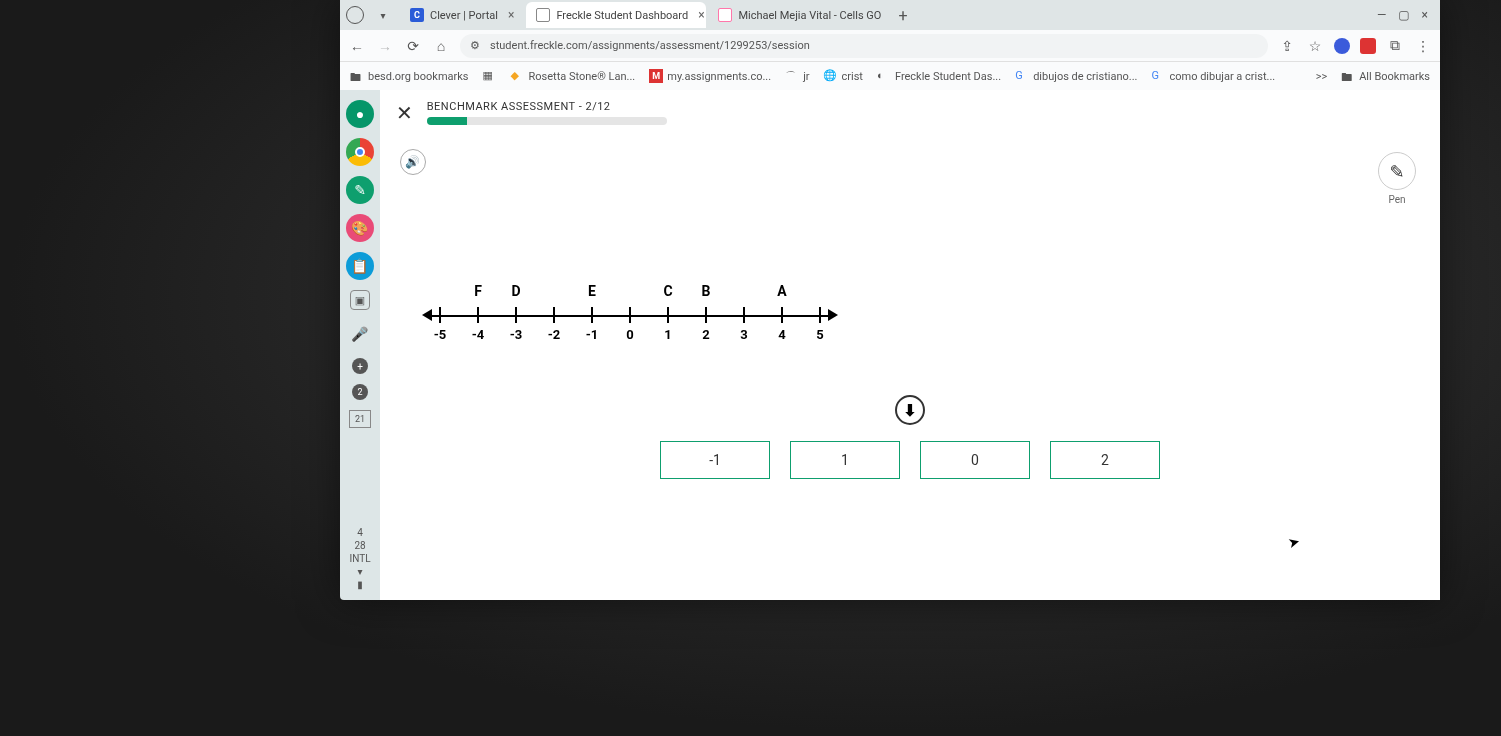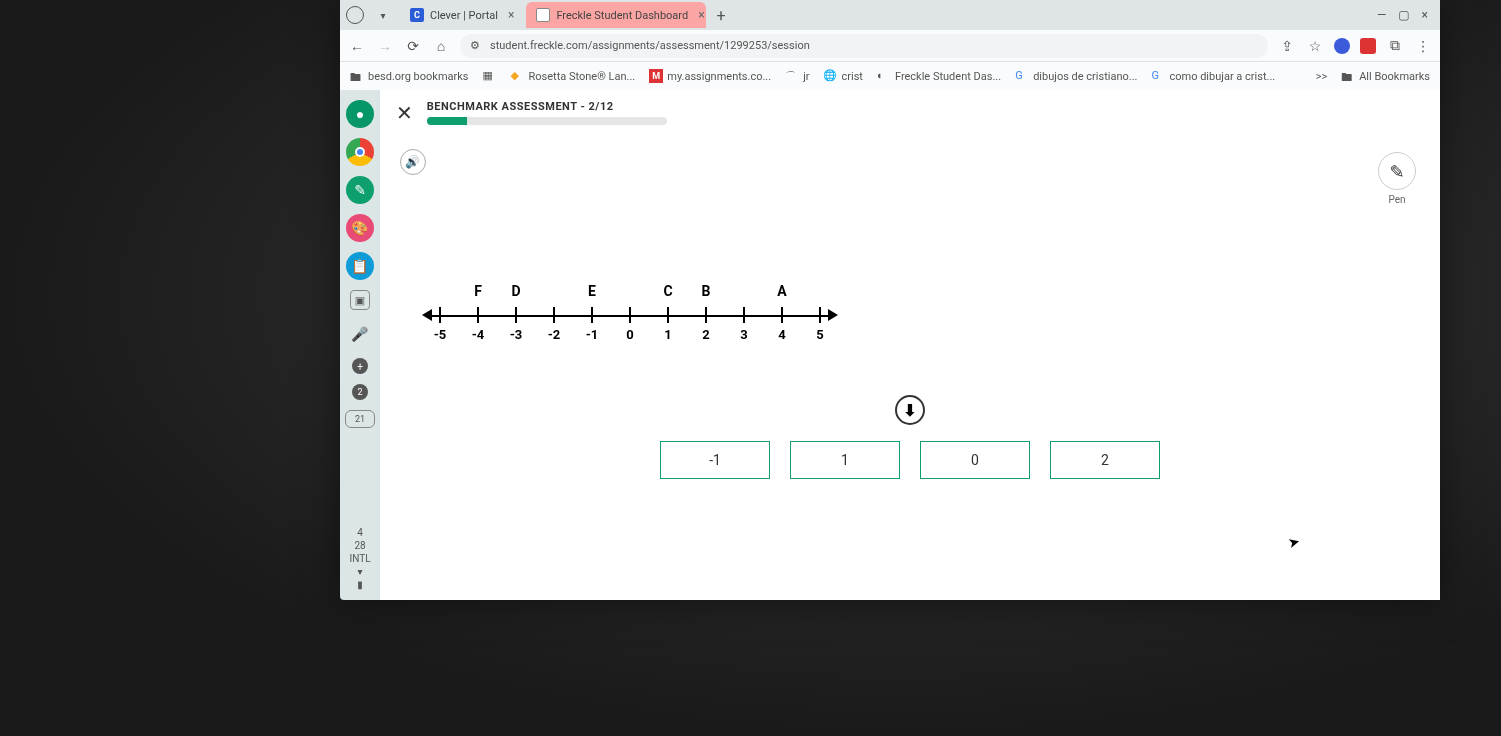--- a/index.html
+++ b/index.html
@@ -9,21 +9,21 @@
 .photo-bg { position: absolute; inset: 0; background: radial-gradient(ellipse at 60% 40%, #3a3a3a 0%, #1a1a1a 70%); }
 
 
 .screen { position: absolute; left: 340px; top: 0px; width: 1100px; height: 600px; background: #dde6e7; border-radius: 4px; box-shadow: 0 0 40px rgba(0,0,0,0.5); }
 
 
 .tabstrip { height: 30px; background: #dfe5e6; display: flex; align-items: center; padding-left: 6px; gap: 2px; }
 .tab-circle { width: 18px; height: 18px; border: 1.5px solid #555; border-radius: 50%; margin-right: 10px; }
 .chev-down { width: 14px; height: 14px; display: flex; align-items: center; justify-content: center; color: #555; font-size: 10px; margin-right: 8px; }
 .tab { height: 26px; padding: 0 10px; display: flex; align-items: center; gap: 6px; font-size: 11px; color: #444; border-radius: 6px 6px 0 0; max-width: 180px; white-space: nowrap; overflow: hidden; }
-.tab.active { background: #fca5a5; }
+.tab.active { background: #ffffff; }
 .tab .favicon { width: 14px; height: 14px; border-radius: 2px; flex-shrink: 0; }
 .fav-clever { background: #2b5cd8; color: #fff; font-size: 9px; font-weight: bold; display: flex; align-items: center; justify-content: center; }
 .fav-freckle { background: #fff; border: 1px solid #888; }
 .fav-class { background: #444; }
 .fav-doc { background: #fff; border: 1px solid #f7a; }
 .tab .x { font-size: 12px; color: #666; margin-left: 4px; }
 .tab-plus { padding: 0 8px; color: #555; font-size: 16px; }
 .winctrl { margin-left: auto; display: flex; gap: 12px; padding-right: 12px; color: #555; font-size: 12px; }
 
 
@@ -44,21 +44,21 @@
 
 .shelf { position: absolute; left: 0; top: 90px; width: 40px; display: flex; flex-direction: column; align-items: center; gap: 10px; padding-top: 10px; }
 .shelf-ico { width: 28px; height: 28px; border-radius: 50%; display: flex; align-items: center; justify-content: center; font-size: 14px; color: #fff; }
 .shelf-bottom { position: absolute; left: 0; bottom: 10px; width: 40px; display: flex; flex-direction: column; align-items: center; gap: 2px; font-size: 10px; color: #555; }
 
 
 .content { position: absolute; left: 40px; top: 90px; right: 0; bottom: 0; background: #fff; }
 
 .assess-hdr { display: flex; align-items: center; padding: 10px 16px; gap: 14px; }
 .close-x { font-size: 20px; color: #333; font-weight: 300; }
-.hdr-txt { font-size: 11px; font-weight: 700; color: #333; letter-spacing: .5px; }
+.hdr-txt { font-size: 11px; font-weight: 400; color: #333; letter-spacing: .5px; }
 .progress { width: 240px; height: 8px; background: #e5e5e5; border-radius: 4px; margin-top: 4px; overflow: hidden; }
 .progress-fill { height: 100%; background: #0e9f6e; width: 16.6%; }
 
 .pen-btn { position: absolute; right: 24px; top: 62px; text-align: center; }
 .pen-circle { width: 38px; height: 38px; border: 1px solid #ccc; border-radius: 50%; display: flex; align-items: center; justify-content: center; font-size: 18px; color: #333; }
 .pen-label { font-size: 10px; color: #666; margin-top: 4px; }
 
 .question-row { display: flex; align-items: center; gap: 10px; padding: 14px 20px 10px 20px; }
 .audio-btn { width: 26px; height: 26px; border: 1.5px solid #aaa; border-radius: 50%; display: flex; align-items: center; justify-content: center; font-size: 12px; color: #333; }
 .question-text { font-size: 21px; color: #333; }
@@ -93,20 +93,25 @@
     <div class="tab">
       <div class="favicon fav-clever">C</div>
       <span>Clever | Portal</span>
       <span class="x">×</span>
     </div>
     <div class="tab active">
       <div class="favicon fav-freckle"></div>
       <span>Freckle Student Dashboard</span>
       <span class="x">×</span>
     </div>
+    <div class="tab">
+      <div class="favicon fav-doc"></div>
+      <span>Michael Mejia Vital - Cells GO</span>
+
+    </div>
     <div class="tab-plus">+</div>
     <div class="winctrl">
       <span>—</span>
       <span>▢</span>
       <span>×</span>
     </div>
   </div>
 
   <div class="navbar">
     <span class="ico">←</span>
@@ -174,21 +179,21 @@
     <div class="shelf-ico" style="background:conic-gradient(#ea4335 0 120deg,#fbbc05 120deg 240deg,#34a853 240deg 360deg)">
         <span style="width:10px;height:10px;background:#4285f4;border-radius:50%;border:2px solid #fff"></span>
       </div>
     <div class="shelf-ico" style="background:#0e9f6e">✎</div>
     <div class="shelf-ico" style="background:#e94b77">🎨</div>
     <div class="shelf-ico" style="background:#0d9cd8">📋</div>
     <div class="shelf-ico" style="background:transparent;color:#555;border:1.5px solid #888;border-radius:4px;width:20px;height:20px;font-size:11px">▣</div>
     <div class="shelf-ico" style="background:transparent;color:#555;font-size:14px">🎤</div>
     <div class="shelf-ico" style="background:#555;width:16px;height:16px;font-size:10px">+</div>
     <div class="shelf-ico" style="background:#555;width:16px;height:16px;font-size:9px">2</div>
-    <div class="shelf-ico" style="background:transparent;color:#555;border:1px solid #888;border-radius:6px;width:30px;height:18px;font-size:9px">21</div>
+    <div class="shelf-ico" style="background:transparent;color:#555;border:1px solid #888;border-radius:0;width:22px;height:18px;font-size:9px">21</div>
   </div>
   <div class="shelf-bottom">
     <span>4</span>
     <span>28</span>
     <span>INTL</span>
     <span>▾</span>
     <span>▮</span>
   </div>
 
   <div class="content">

